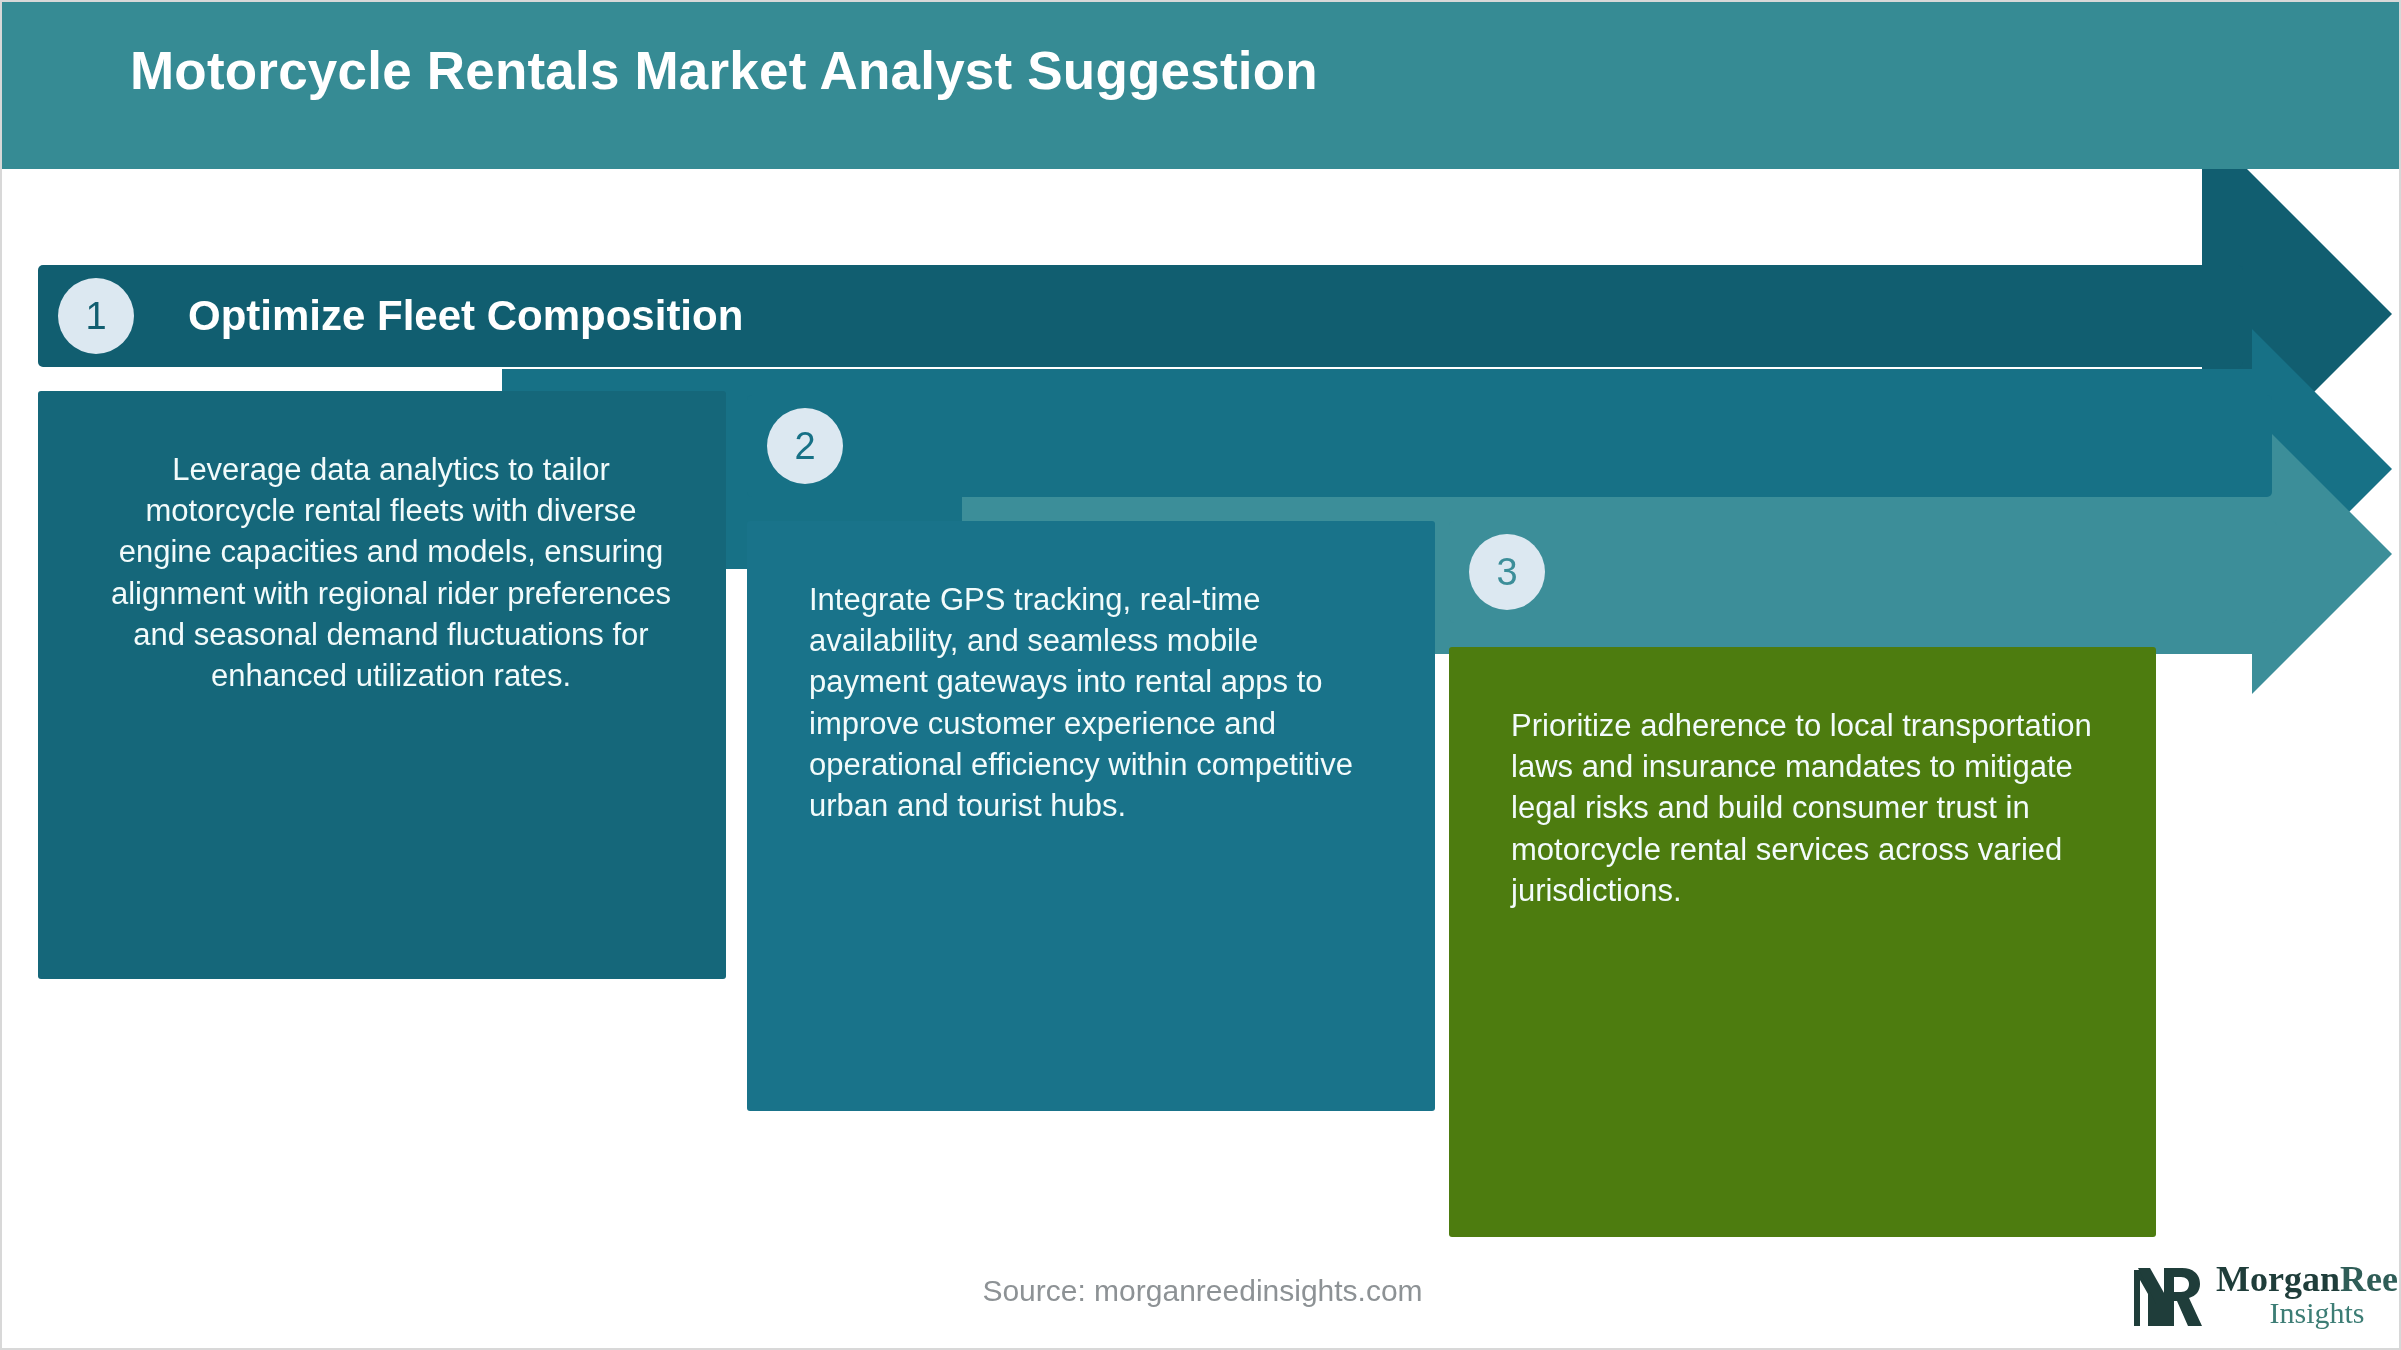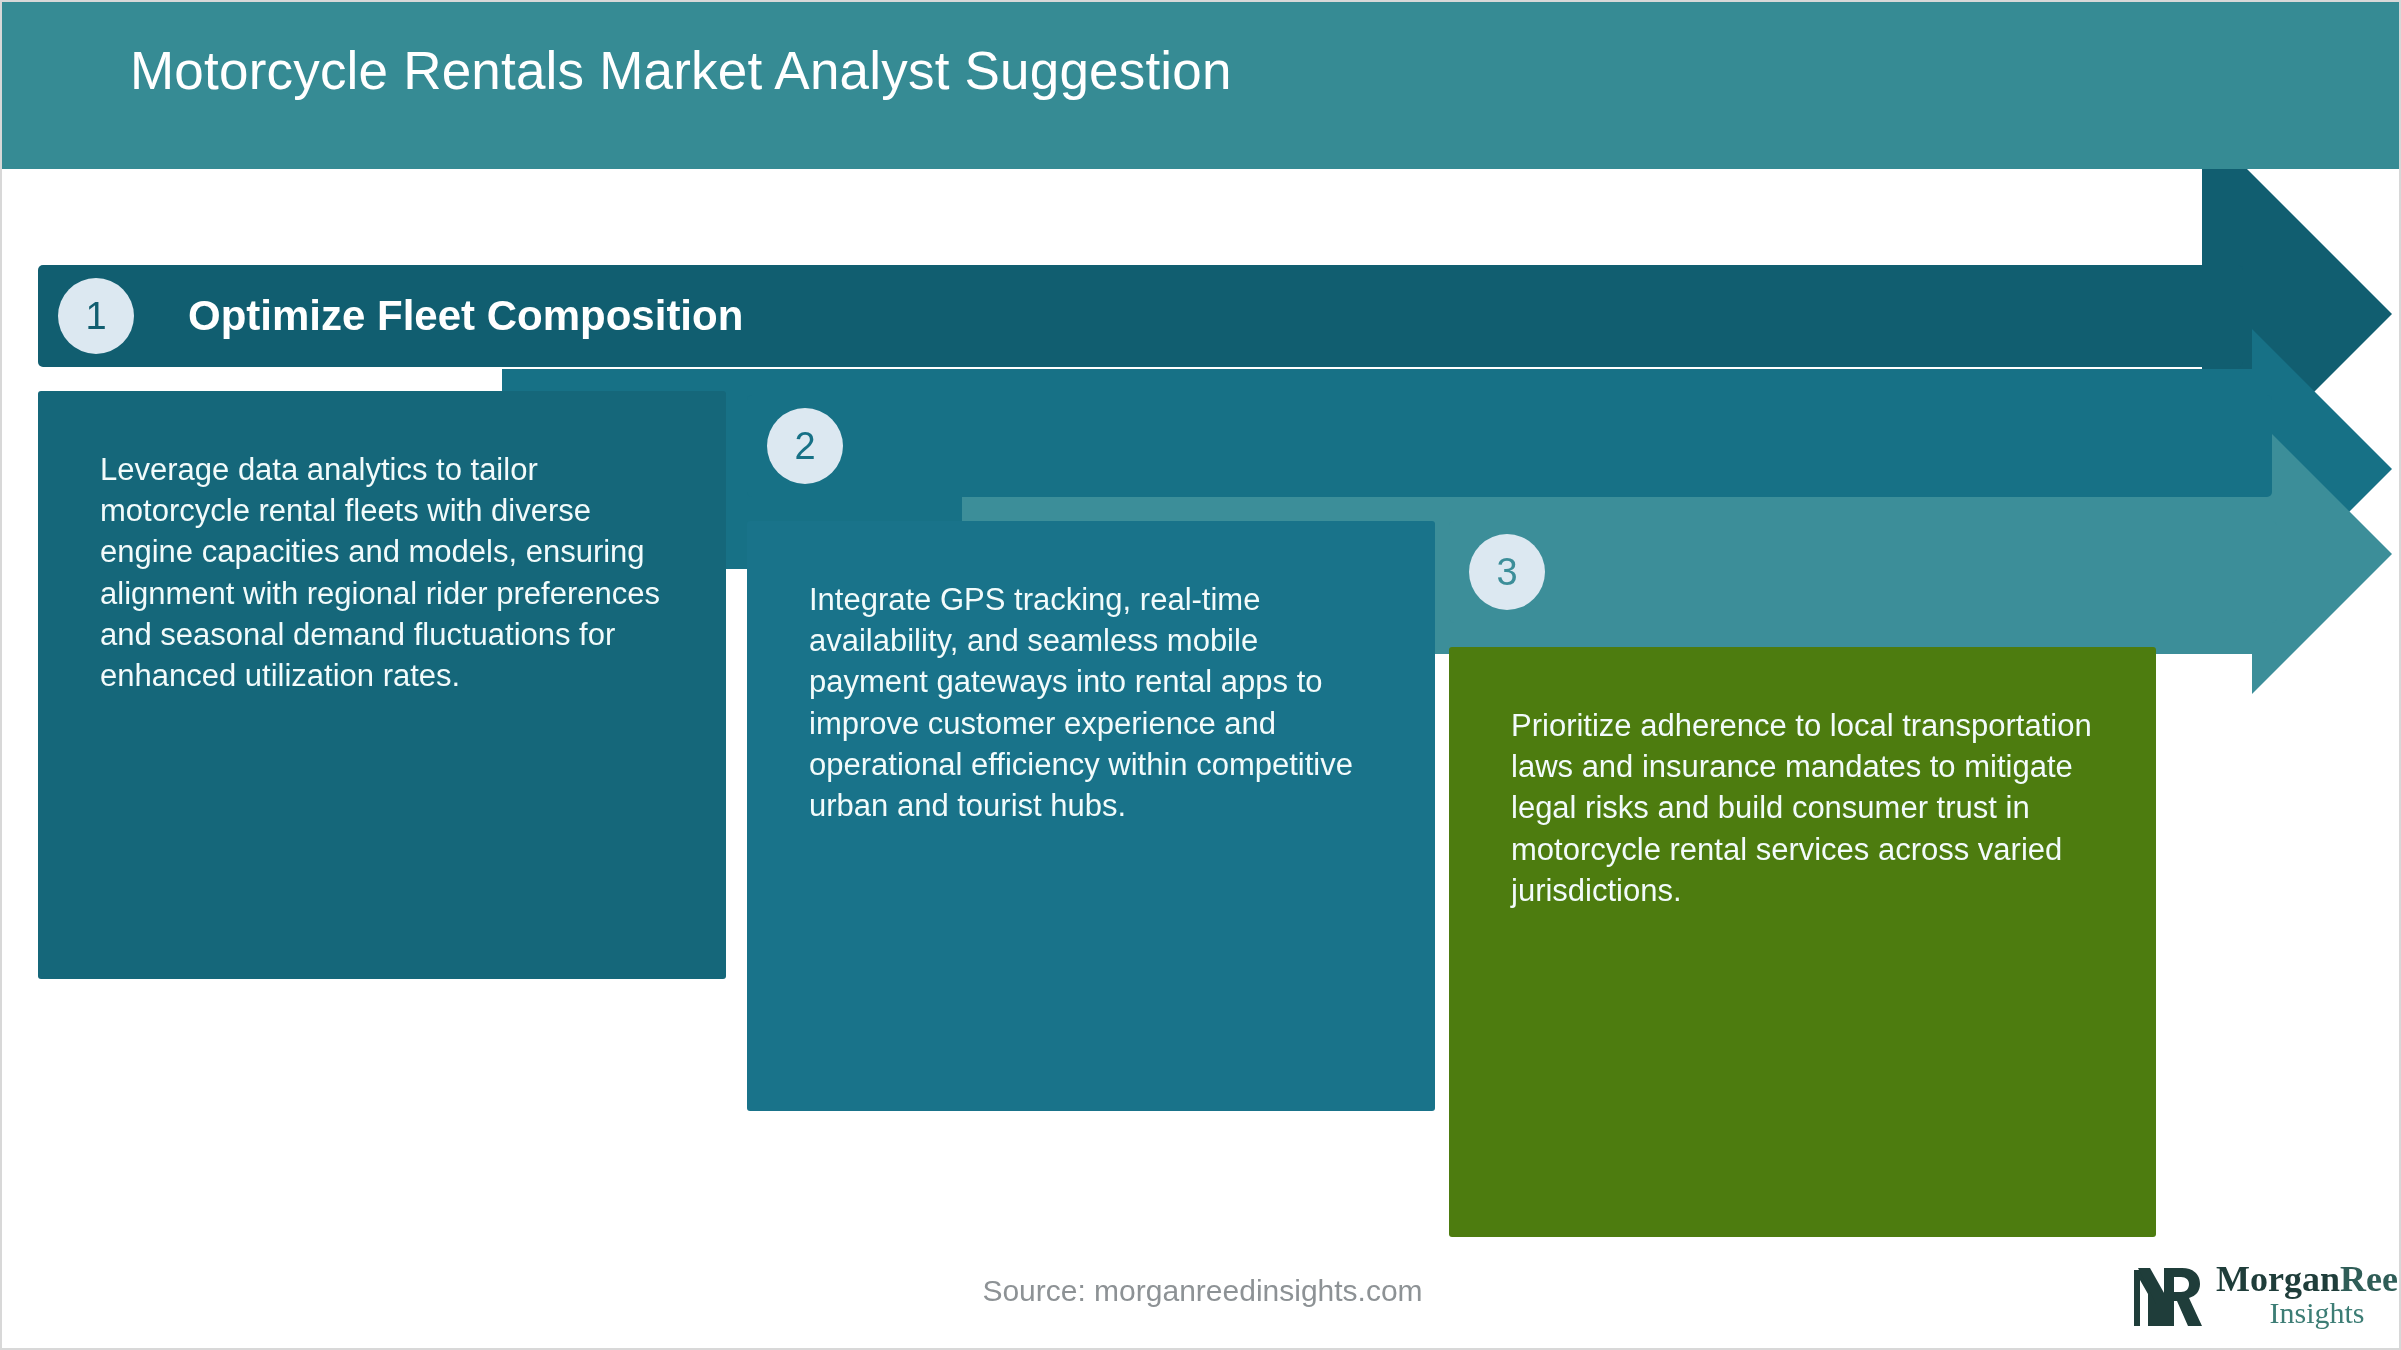--- a/index.html
+++ b/index.html
@@ -29,21 +29,21 @@
     width: 2401px;
     height: 167px;
     background: #368b94;
     box-sizing: border-box;
   }
   .title-text {
     position: absolute;
     left: 128px;
     top: 38px;
     font-size: 53px;
-    font-weight: normal;
+    font-weight: bold;
     color: #ffffff;
     letter-spacing: 0.2px;
     white-space: nowrap;
   }
 
   
   .arrow-layer {
     position: absolute;
     left: 0;
     top: 167px;
@@ -143,21 +143,21 @@
 
     <path d="M 960 285 L 2250 285 L 2250 245 L 2390 385 L 2250 525 L 2250 485 L 960 485 Z" fill="#3c8e99"></path>
   </svg>
 
   <div class="step-head" style="left:36px; top:263px; width:2205px; height:102px; background:#115e70;">
     <div class="badge" style="left:20px; top:13px; width:76px; height:76px; color:#115e70;">
       <span>1</span>
     </div>
     <div class="step-title" style="left:150px; top:27px;">Optimize Fleet Composition</div>
   </div>
-  <div class="step-body" style="left:36px; top:389px; width:688px; height:588px; background:#15677a; padding:58px 44px 0 62px;">
+  <div class="step-body" style="left:36px; top:389px; width:688px; height:588px; background:#15677a; padding:58px 44px 0 62px;text-align:center;">
     <p>Leverage data analytics to tailor motorcycle rental fleets with diverse engine capacities and models, ensuring alignment with regional rider preferences and seasonal demand fluctuations for enhanced utilization rates.</p>
   </div>
 
   <div class="step-head" style="left:745px; top:393px; width:1525px; height:102px; background:#177186;">
     <div class="badge" style="left:20px; top:13px; width:76px; height:76px; color:#177186;">
       <span>2</span>
     </div>
   </div>
   <div class="step-body" style="left:745px; top:519px; width:688px; height:590px; background:#19738a; padding:58px 64px 0 62px;">
     <p>Integrate GPS tracking, real-time availability, and seamless mobile payment gateways into rental apps to improve customer experience and operational efficiency within competitive urban and tourist hubs.</p>

